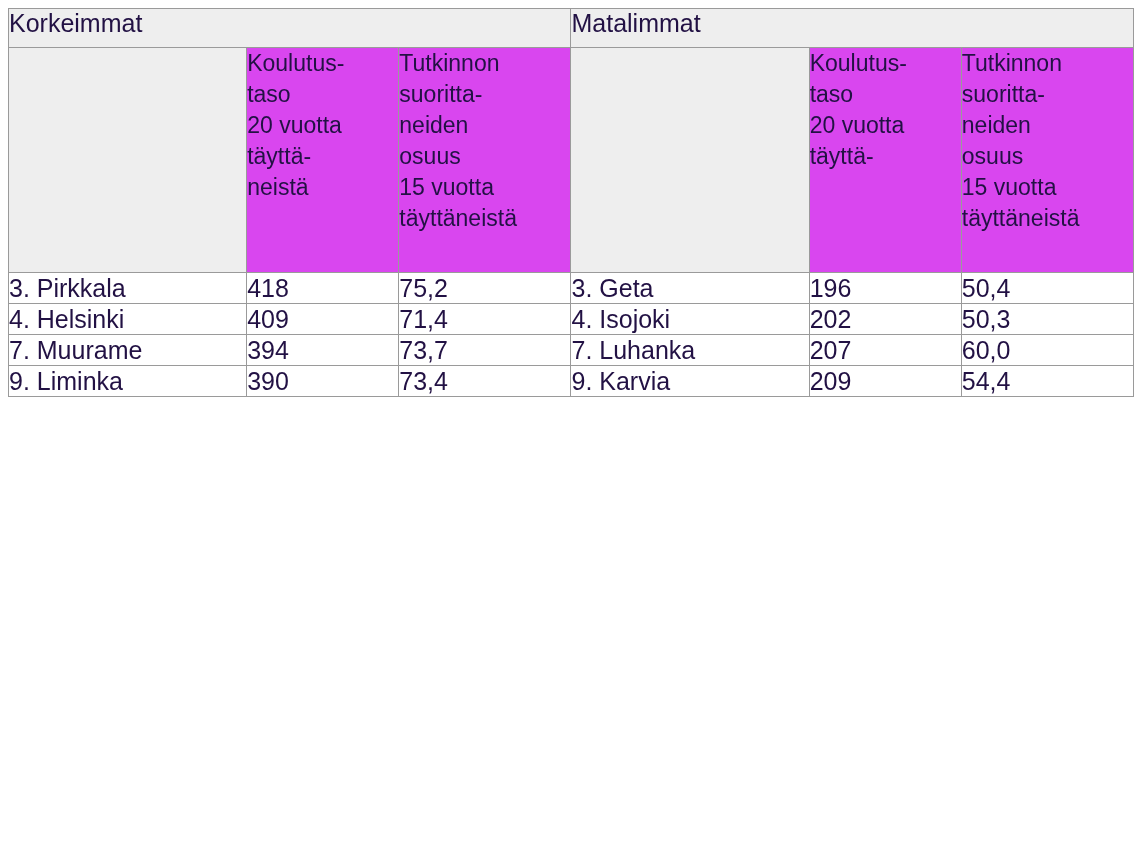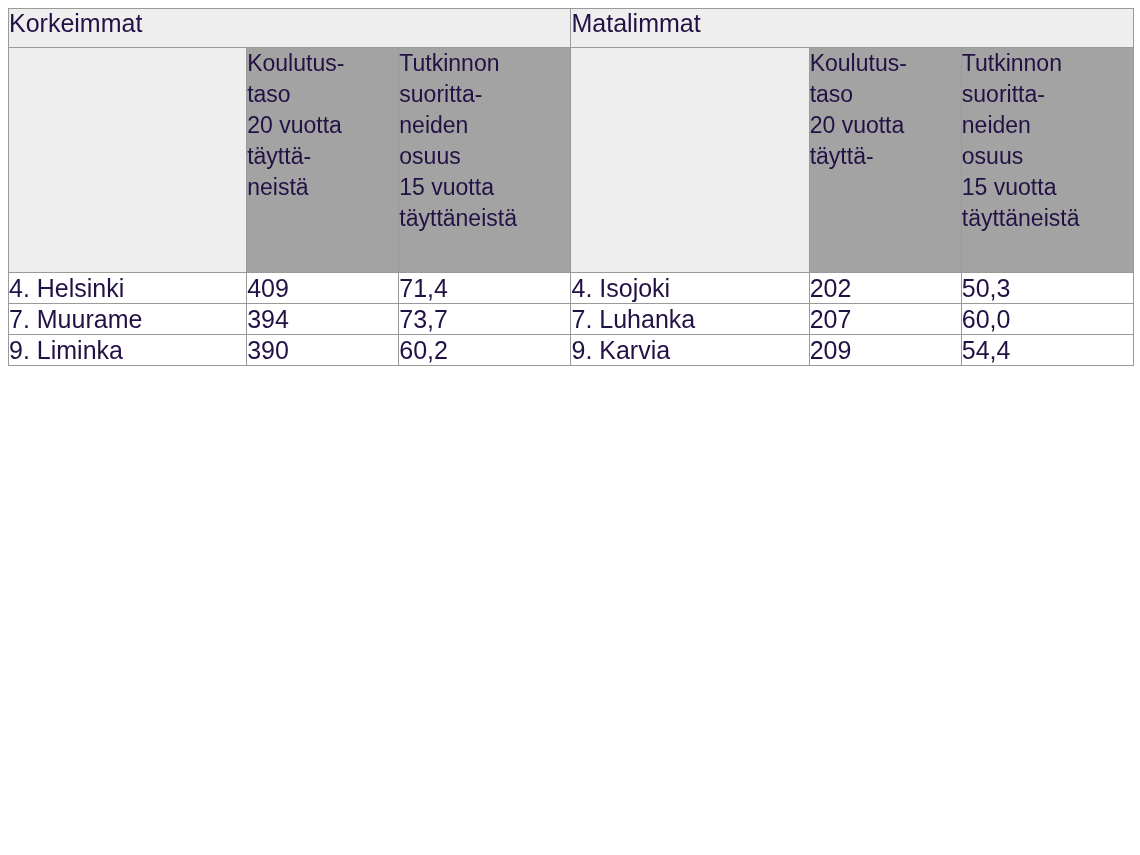--- a/index.html
+++ b/index.html
@@ -41,21 +41,21 @@
     font-size: 25px;
     font-weight: bold;
     letter-spacing: 0px;
     padding: 8px 10px 10px 14px;
     color: #221144;
     height: 38px;
     line-height: 28px;
   }
   
   .col-head {
-    background: #a3a3a3;
+    background: #d946ef;
     font-size: 23px;
     line-height: 31px;
     padding: 10px 10px 12px 10px;
     color: #221144;
     height: 224px;
   }
   .col-head.blank { background: #eeeeee; }
   
   .cell-name {
     font-size: 25px;
@@ -126,38 +126,46 @@
           <div>suoritta-</div>
           <div>neiden</div>
           <div>osuus</div>
           <div>15 vuotta</div>
           <div>täyttäneistä</div>
         </th>
       </tr>
     </thead>
     <tbody>
       <tr>
+        <td class="cell-name">3. Pirkkala</td>
+        <td class="cell-num">418</td>
+        <td class="cell-num">75,2</td>
+        <td class="cell-name">3. Geta</td>
+        <td class="cell-num">196</td>
+        <td class="cell-num">50,4</td>
+      </tr>
+      <tr>
         <td class="cell-name">4. Helsinki</td>
         <td class="cell-num">409</td>
         <td class="cell-num">71,4</td>
         <td class="cell-name">4. Isojoki</td>
         <td class="cell-num">202</td>
         <td class="cell-num">50,3</td>
       </tr>
       <tr>
         <td class="cell-name">7. Muurame</td>
         <td class="cell-num">394</td>
         <td class="cell-num">73,7</td>
         <td class="cell-name">7. Luhanka</td>
         <td class="cell-num">207</td>
         <td class="cell-num">60,0</td>
       </tr>
       <tr>
         <td class="cell-name">9. Liminka</td>
         <td class="cell-num">390</td>
-        <td class="cell-num">60,2</td>
+        <td class="cell-num">73,4</td>
         <td class="cell-name">9. Karvia</td>
         <td class="cell-num">209</td>
         <td class="cell-num">54,4</td>
       </tr>
     </tbody>
   </table>
 </div>
 
 </body></html>

